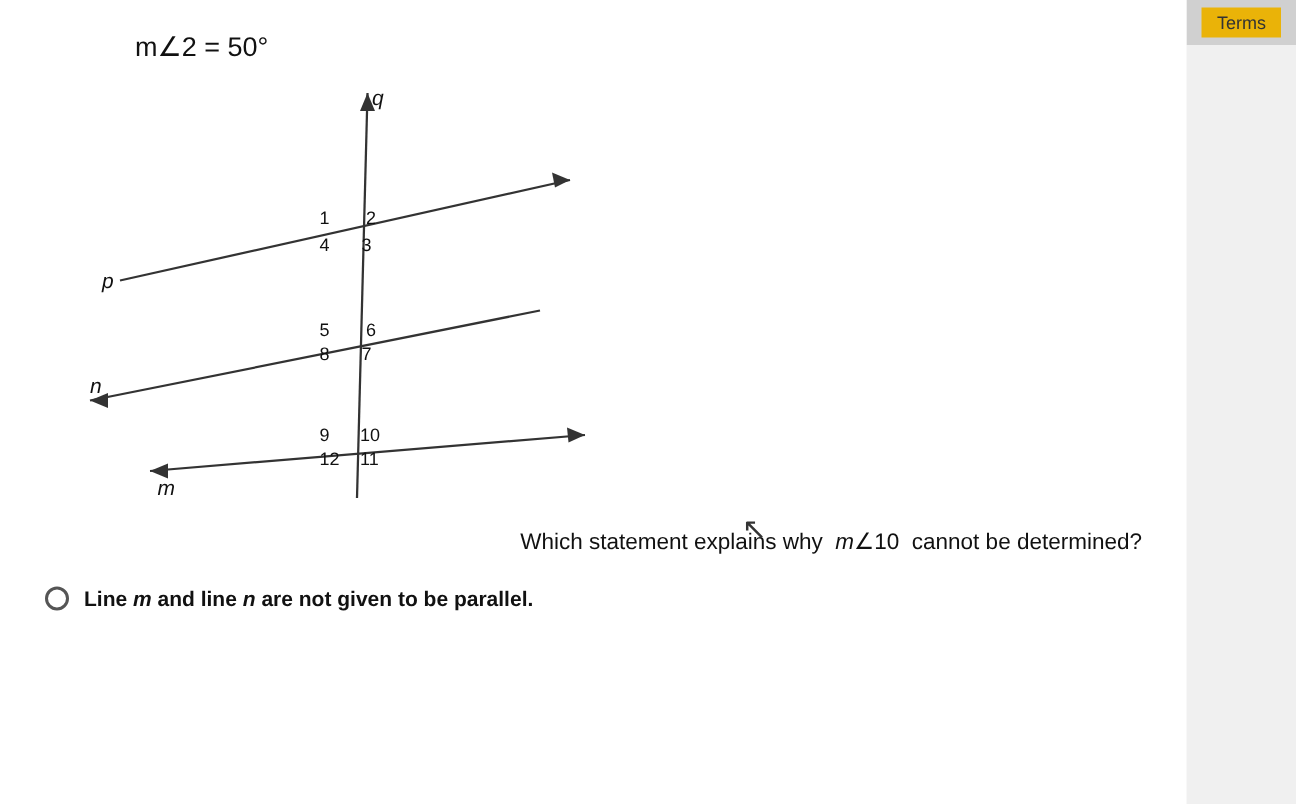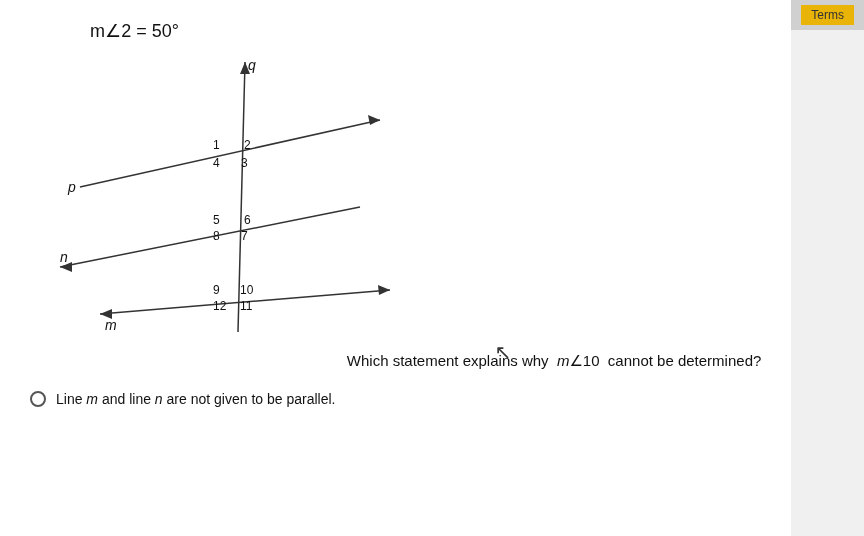--- a/index.html
+++ b/index.html
@@ -55,20 +55,21 @@
       text-align: right;
     }
     .question-text em {
       font-style: italic;
     }
     .options-list {
       list-style: none;
       display: flex;
       flex-direction: column;
       gap: 30px;
+      font-weight: bold;
     }
     .option-item {
       display: flex;
       align-items: flex-start;
       gap: 10px;
       font-size: 14px;
       color: #111;
       cursor: pointer;
     }
     .option-radio {

